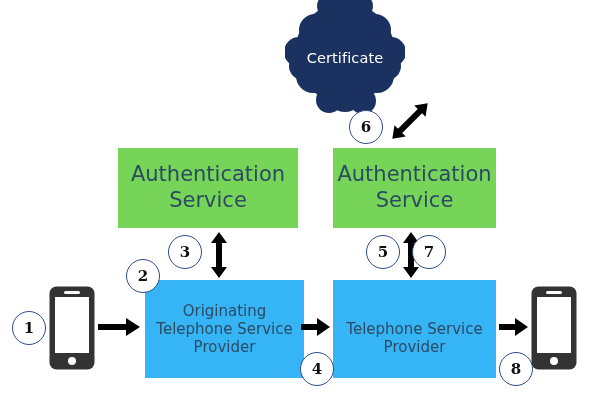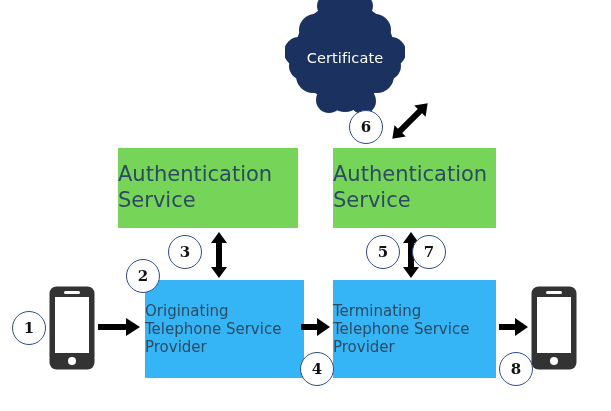--- a/index.html
+++ b/index.html
@@ -8,21 +8,21 @@
     background:#ffffff;
     font-family:"DejaVu Sans", sans-serif;
     overflow:hidden;
   }
   #stage{position:relative;width:611px;height:411px;}
 
   
   .box{
     position:absolute;
     display:flex;align-items:center;justify-content:center;
-    text-align:left;
+    text-align:center;
     color:#2d4a63;
     line-height:1.22;
     box-sizing:border-box;
   }
   .box .lbl{display:block;width:100%;}
   .auth-box{font-size:21px;}
   .tsp-box{font-size:15px;}
 
   #auth-left  {left:118px;top:148px;width:180px;height:80px;background:#76d558;}
   #auth-right {left:333px;top:148px;width:163px;height:80px;background:#76d558;}
@@ -117,21 +117,21 @@
   <div id="tsp-left" class="box tsp-box">
     <span class="lbl">
       <span>Originating</span><br>
       <span>Telephone Service</span><br>
       <span>Provider</span>
     </span>
   </div>
 
   <div id="tsp-right" class="box tsp-box">
     <span class="lbl">
-      <span>Terminating</span><br>
+      <br>
       <span>Telephone Service</span><br>
       <span>Provider</span>
     </span>
   </div>
 
   <div class="phone" id="phone-left">
     <svg width="48" height="86" viewBox="0 0 48 86">
       <rect x="1.5" y="1.5" width="45" height="83" rx="7" ry="7" fill="#333333"></rect>
       <rect x="7" y="12" width="34" height="56" fill="#ffffff"></rect>
       <rect x="16" y="6" width="16" height="3" rx="1.5" fill="#ffffff"></rect>

